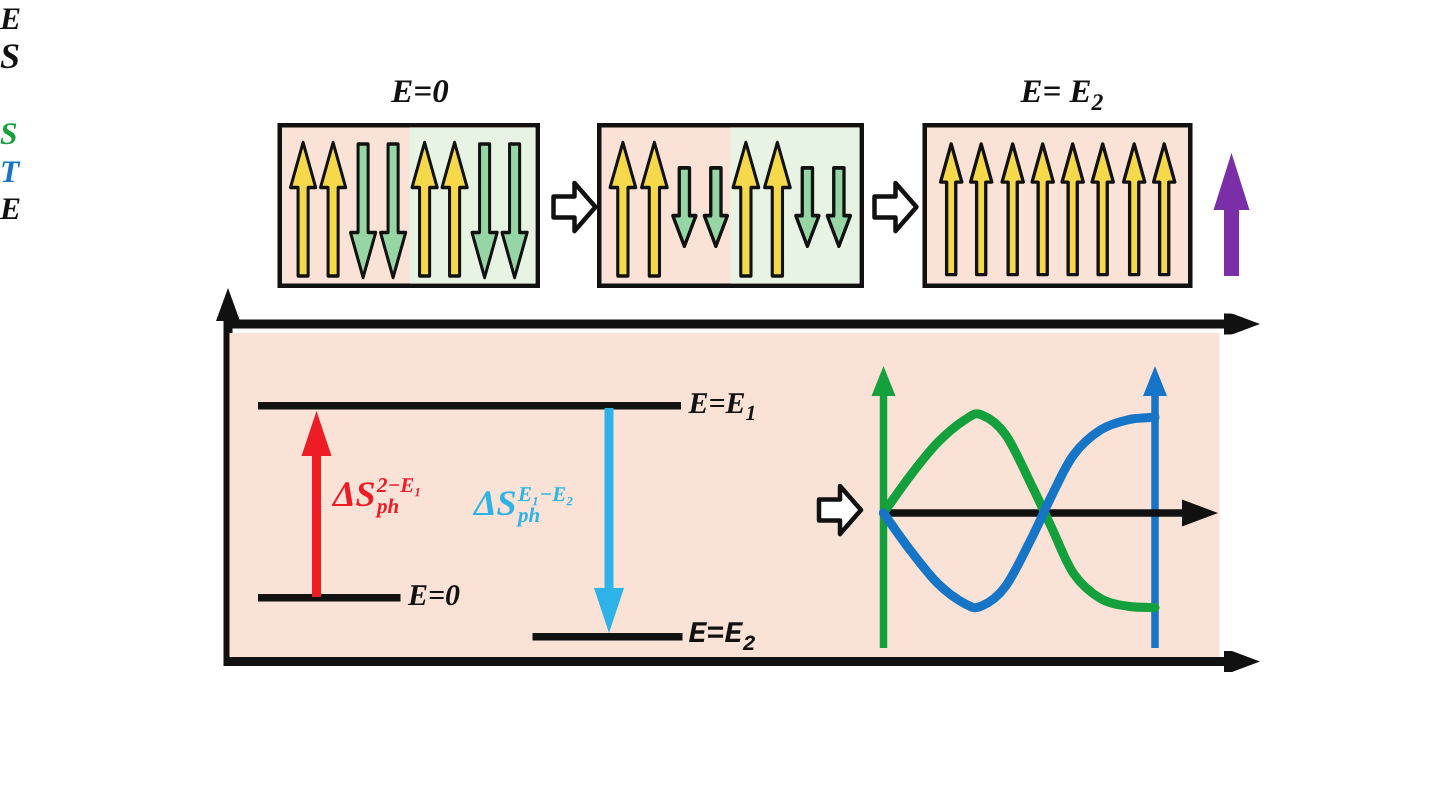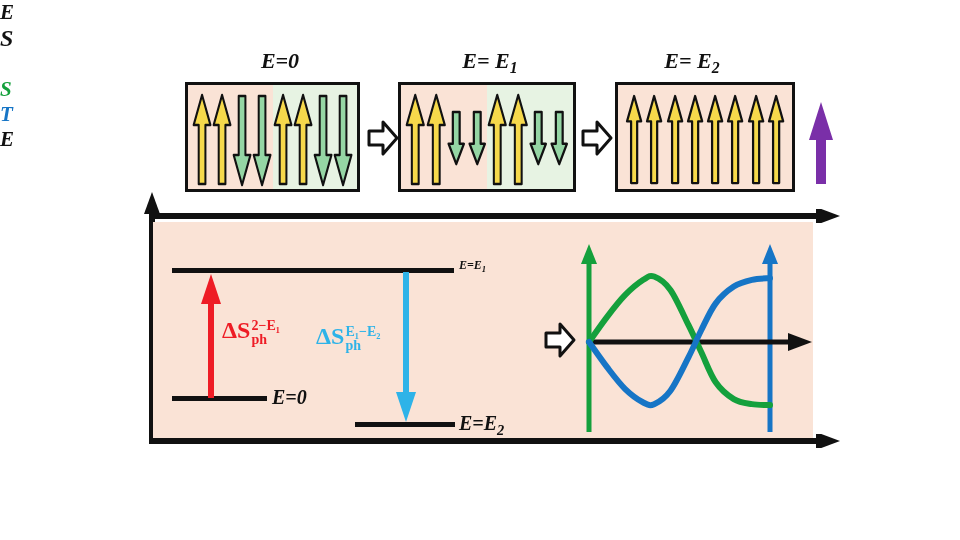--- a/index.html
+++ b/index.html
@@ -71,21 +71,21 @@
     background: #111111;
     height: 5px;
   }
   .level-label {
     position: absolute;
     font-style: italic; font-weight: bold;
     color: #111111; white-space: nowrap;
   }
   .formula {
     position: absolute;
-    font-weight: bold;
+    font-style: italic; font-weight: bold;
     white-space: nowrap;
     line-height: 1;
   }
   .formula .base { font-size: 24px; }
   .formula .supsub {
     display: inline-flex;
     flex-direction: column;
     vertical-align: middle;
     line-height: 1.05;
     font-size: 14px;
@@ -156,23 +156,20 @@
       </div>
     </div>
   </div>
 
   <div class="abs" style="left:366px; top:118px; width:34px; height:40px;">
     <svg viewBox="0 0 34 40" width="34" height="40">
       <polygon points="3,13 17,13 17,4 31,20 17,36 17,27 3,27" fill="#ffffff" stroke="#111111" stroke-width="3" stroke-linejoin="round"></polygon>
     </svg>
   </div>
 
-  <div class="panel-title" style="left:400px; top:48px; width:180px; font-size:22px;">
-    <span>E= E</span><span class="sub">1</span>
-  </div>
 
   <div class="panel" style="left:398px; top:82px; width:178px; height:110px;">
     <div class="halfgreen"></div>
     <div class="arrows">
       <div class="arrowcell">
         <svg viewBox="0 0 24 96" width="100%" height="96" preserveAspectRatio="none" style="position:absolute;left:0;top:7px;">
           <polygon points="12,3 22,33 16,33 16,92 8,92 8,33 2,33" fill="#f6d94b" stroke="#111111" stroke-width="2.4" stroke-linejoin="round"></polygon>
         </svg>
       </div>
       <div class="arrowcell">
@@ -212,21 +209,21 @@
       </div>
     </div>
   </div>
 
   <div class="abs" style="left:580px; top:118px; width:34px; height:40px;">
     <svg viewBox="0 0 34 40" width="34" height="40">
       <polygon points="3,13 17,13 17,4 31,20 17,36 17,27 3,27" fill="#ffffff" stroke="#111111" stroke-width="3" stroke-linejoin="round"></polygon>
     </svg>
   </div>
 
-  <div class="panel-title" style="left:602px; top:48px; width:180px; font-size:22px;">
+  <div class="panel-title" style="left:618px; top:48px; width:180px; font-size:22px;">
     <span>E= E</span><span class="sub">2</span>
   </div>
 
   <div class="panel" style="left:615px; top:82px; width:180px; height:110px;">
     <div class="arrows" style="padding:0 6px;">
       <div class="arrowcell">
         <svg viewBox="0 0 20 96" width="100%" height="94" preserveAspectRatio="none" style="position:absolute;left:0;top:8px;">
           <polygon points="10,3 17,29 13,29 13,92 7,92 7,29 3,29" fill="#f6d94b" stroke="#111111" stroke-width="2.2" stroke-linejoin="round"></polygon>
         </svg>
       </div>
@@ -300,31 +297,31 @@
 
   <div class="abs" style="left:150px; top:434px; width:690px; height:14px;">
     <svg viewBox="0 0 690 14" width="690" height="14">
       <line x1="0" y1="7" x2="672" y2="7" stroke="#111111" stroke-width="6"></line>
       <polygon points="690,7 666,16 666,-2" fill="#111111"></polygon>
     </svg>
   </div>
 
 
   <div class="level" style="left:172px; top:268px; width:282px;"></div>
-  <div class="level-label" style="left:459px; top:258px; font-size:12px;text-align:right;">
+  <div class="level-label" style="left:459px; top:258px; font-size:20px;text-align:right;">
     <span>E=E</span><span style="font-size:0.72em; vertical-align:sub;">1</span>
   </div>
 
   <div class="level" style="left:172px; top:396px; width:95px;"></div>
   <div class="level-label" style="left:272px; top:386px; font-size:20px;">
     <span>E=0</span><span style="font-size:0.72em; vertical-align:sub;"></span>
   </div>
 
   <div class="level" style="left:355px; top:422px; width:100px;"></div>
-  <div class="level-label" style="left:459px; top:412px; font-size:20px;">
+  <div class="level-label" style="left:459px; top:412px; font-size:20px;font-family:Liberation Mono, monospace;">
     <span>E=E</span><span style="font-size:0.72em; vertical-align:sub;">2</span>
   </div>
 
   <div class="abs" style="left:200px; top:272px; width:22px; height:126px;">
     <svg viewBox="0 0 22 126" width="22" height="126">
       <line x1="11" y1="126" x2="11" y2="26" stroke="#ee1c25" stroke-width="6"></line>
       <polygon points="11,2 1,32 21,32" fill="#ee1c25"></polygon>
     </svg>
   </div>
 

